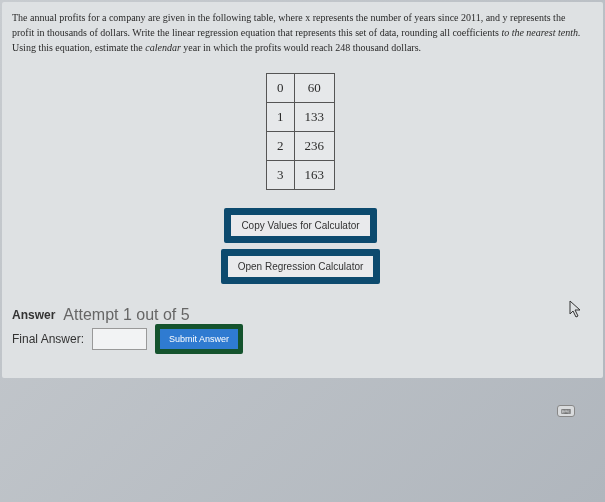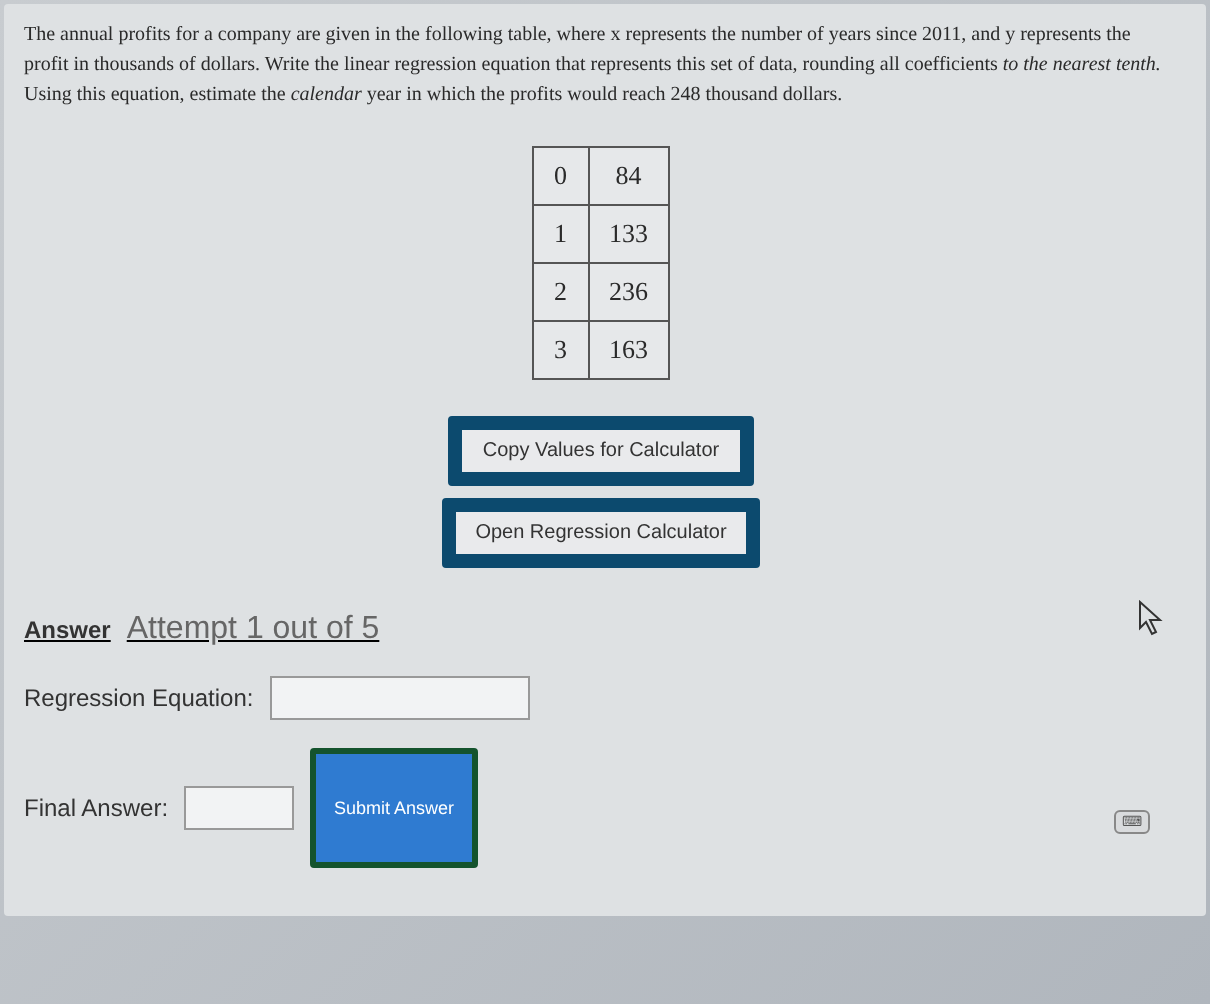--- a/index.html
+++ b/index.html
@@ -55,23 +55,21 @@
     padding: 5px 10px;
     background: #e9eaec;
     border: 7px solid #0c4a6e;
     border-radius: 2px;
     cursor: pointer;
     color: #333;
   }
   .answer-row {
     display: flex;
     align-items: center;
-    margin-bottom: 14px;
     font-size: 12px;
-    text-decoration: underline;
   }
   .answer-label { font-weight: bold; font-family: Arial, sans-serif; color:#333; margin-right: 8px; }
   .attempt { font-size: 16px; color: #666; font-family: Arial, sans-serif; }
   .field-row {
     display: flex;
     align-items: center;
     margin-bottom: 14px;
     gap: 8px;
   }
   .field-label {
@@ -84,24 +82,24 @@
     background: #f2f3f4;
     height: 22px;
     padding: 2px 4px;
     font-size: 12px;
   }
   .input-reg { width: 130px; }
   .input-final { width: 55px; }
   .submit-btn {
     font-family: Arial, sans-serif;
     font-size: 9px;
-    padding: 22px 9px;
+    padding: 5px 9px;
     background: #2f7bd1;
     color: #fff;
-    border: 3px solid #14532d;
+    border: 5px solid #14532d;
     border-radius: 2px;
     cursor: pointer;
   }
   .cursor {
     position: absolute;
     right: 22px;
     top: 300px;
     font-size: 16px;
     color: #333;
     pointer-events: none;
@@ -127,21 +125,21 @@
 
 <div class="content">
   <div class="problem-text">
     <span>The annual profits for a company are given in the following table, where x represents the number of years since 2011, and y represents the profit in thousands of dollars. Write the linear regression equation that represents this set of data, rounding all coefficients </span><em>to the nearest tenth.</em><span> Using this equation, estimate the </span><em>calendar</em><span> year in which the profits would reach 248 thousand dollars.</span>
   </div>
 
   <table>
     <tbody>
     <tr>
       <td>0</td>
-      <td>84</td>
+      <td>60</td>
     </tr>
     <tr>
       <td>1</td>
       <td>133</td>
     </tr>
     <tr>
       <td>2</td>
       <td>236</td>
     </tr>
     <tr>
@@ -154,24 +152,20 @@
   <div class="button-stack">
     <button class="util-btn">Copy Values for Calculator</button>
     <button class="util-btn">Open Regression Calculator</button>
   </div>
 
   <div class="answer-row">
     <span class="answer-label">Answer</span>
     <span class="attempt">Attempt 1 out of 5</span>
   </div>
 
-  <div class="field-row">
-    <span class="field-label">Regression Equation:</span>
-    <input class="text-input input-reg" type="text" value="" style="">
-  </div>
 
   <div class="field-row">
     <span class="field-label">Final Answer:</span>
     <input class="text-input input-final" type="text" value="" style="">
     <button class="submit-btn">Submit Answer</button>
   </div>
 </div>
 
 <div class="cursor">
   <svg width="14" height="18" viewBox="0 0 14 18">

